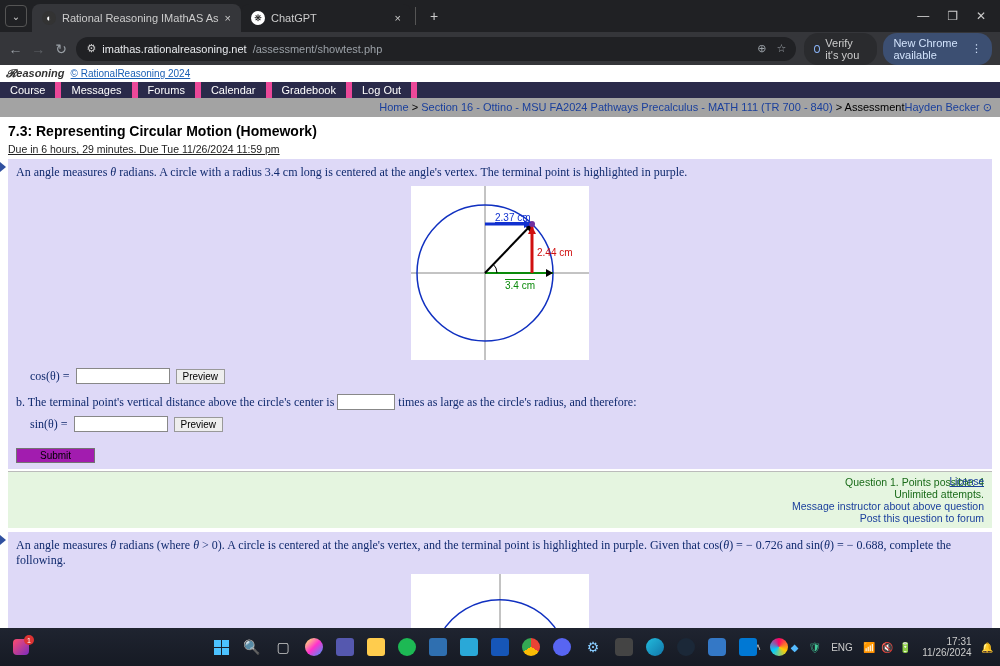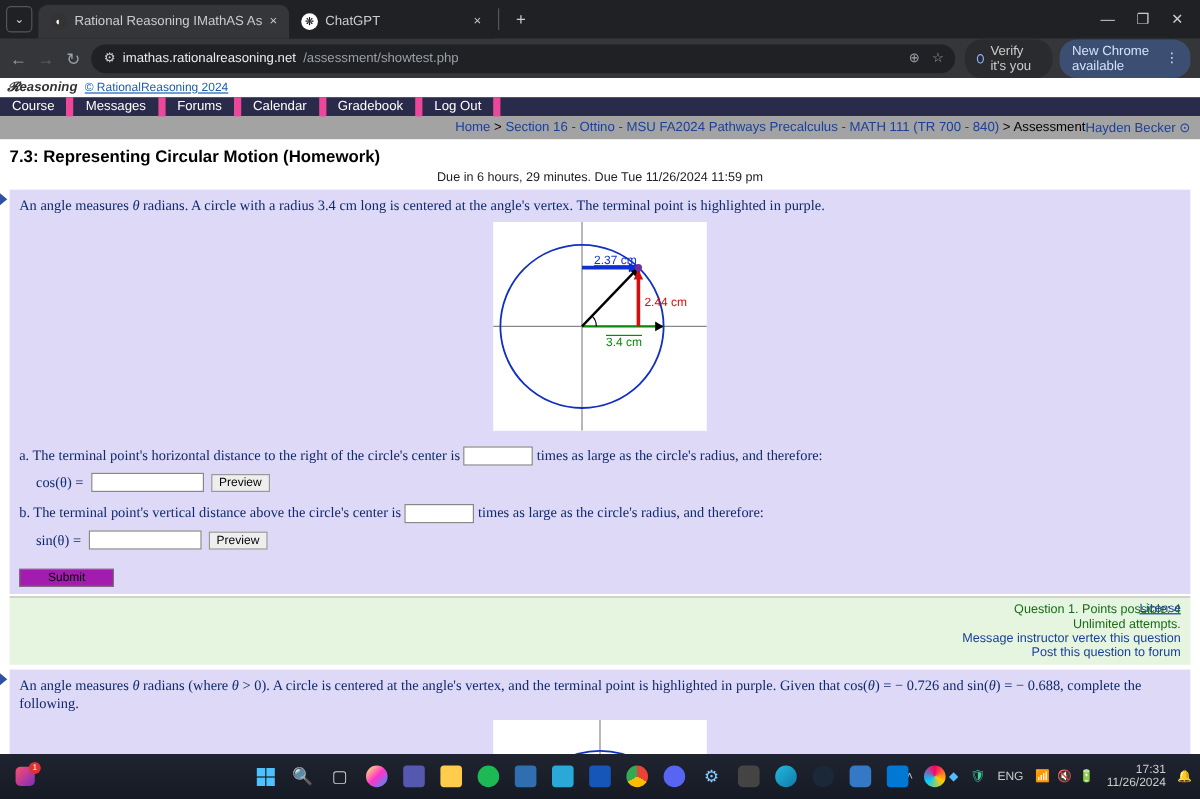--- a/index.html
+++ b/index.html
@@ -35,21 +35,21 @@
 .page { background:white; height:calc(666px - 32px - 33px - 38px); overflow:auto;}
 .logo-row { display:flex; align-items:center; gap:6px; padding:2px 6px; font-size:10px;}
 .logo-img { font-style:italic; font-weight:bold; color:#333; font-size:11px;}
 .logo-link { color:#1a5fb4; }
 .navbar { background:#2a2a4a; display:flex;}
 .navbar a { color:white; font-size:11px; padding:2px 10px; border-right:6px solid #ec4899; text-decoration:none;}
 .breadcrumb { background:#a3a3a3; padding:3px 8px; font-size:11px; display:flex; justify-content:flex-end;}
 .breadcrumb .links a { color:#1a3f9c; text-decoration:none;}
 .breadcrumb .user { color:#1a3f9c;}
 .title { font-size:14px; font-weight:bold; padding:6px 8px 2px;}
-.due { text-align:center; font-size:10.5px; padding:2px 20px; color:#222;}
+.due { text-align:left; font-size:10.5px; padding:2px 8px; color:#222;text-decoration:underline;}
 .qbox { background:#ded9f7; margin:2px 8px; padding:6px 8px; font-size:11px; position:relative;}
 .tri { position:absolute; left:-8px; top:3px; width:0; height:0; border-top:5px solid transparent; border-bottom:5px solid transparent; border-left:6px solid #3050a0;}
 .qtext { color:#102a6e; font-family: "Times New Roman", serif; font-size:12px;}
 .theta { font-style:italic;}
 .svgwrap { text-align:center; margin:6px 0;}
 .svgwrap svg { background:white;}
 .partline { margin:10px 0 6px; font-family:"Times New Roman",serif; font-size:12px; color:#102a6e;}
 .eqline { margin:4px 0 4px 14px; font-family:"Times New Roman",serif; font-size:12px; color:#102a6e; display:flex; align-items:center; gap:6px;}
 input.ans { width:94px; height:16px; border:1px solid #888; font-size:11px;}
 input.ans.small{ width:58px;}
@@ -171,23 +171,20 @@
         <polygon points="121,40 117,48 125,48" fill="#d01010"></polygon>
 
         <circle cx="121" cy="38" r="3" fill="#7030a0"></circle>
 
         <text x="84" y="35" font-size="10" fill="#1030d0" text-decoration="underline">2.37 cm</text>
         <text x="126" y="70" font-size="10" fill="#d01010">2.44 cm</text>
         <text x="94" y="103" font-size="10" fill="#0a8a0a" style="text-decoration:overline">3.4 cm</text>
       </svg>
     </div>
 
-    <div class="partline">
-      <span>a. The terminal point's horizontal distance to the right of the circle's center is </span><input class="ans small" style=""><span> times as large as the circle's radius, and therefore:</span>
-    </div>
     <div class="eqline">
       <span>cos(θ) = </span>
       <input class="ans" style="">
       <button class="preview">Preview</button>
     </div>
 
     <div class="partline">
       <span>b. The terminal point's vertical distance above the circle's center is </span><input class="ans small" style=""><span> times as large as the circle's radius, and therefore:</span>
     </div>
     <div class="eqline">
@@ -195,21 +192,21 @@
       <input class="ans" style="">
       <button class="preview">Preview</button>
     </div>
 
     <button class="submit">Submit</button>
   </div>
 
   <div class="footer">
     <span class="green">Question 1. Points possible: 4</span><br>
     <span class="green">Unlimited attempts.</span><br>
-    <a href="#" class="link">Message instructor vertex this question</a>
+    <a href="#" class="link">Message instructor about above question</a>
     <a href="#" class="link">Post this question to forum</a>
     <a href="#" class="license">License</a>
   </div>
 
   <div class="qbox" style="margin-top:4px;">
     <div class="tri"></div>
     <div class="qtext">
       <span>An angle measures </span><span class="theta">θ</span><span> radians (where </span><span class="theta">θ</span><span> &gt; 0). A circle is centered at the angle's vertex, and the terminal point is highlighted in purple. Given that cos(</span><span class="theta">θ</span><span>) = − 0.726 and sin(</span><span class="theta">θ</span><span>) = − 0.688, complete the following.</span>
     </div>
     <div class="svgwrap">

